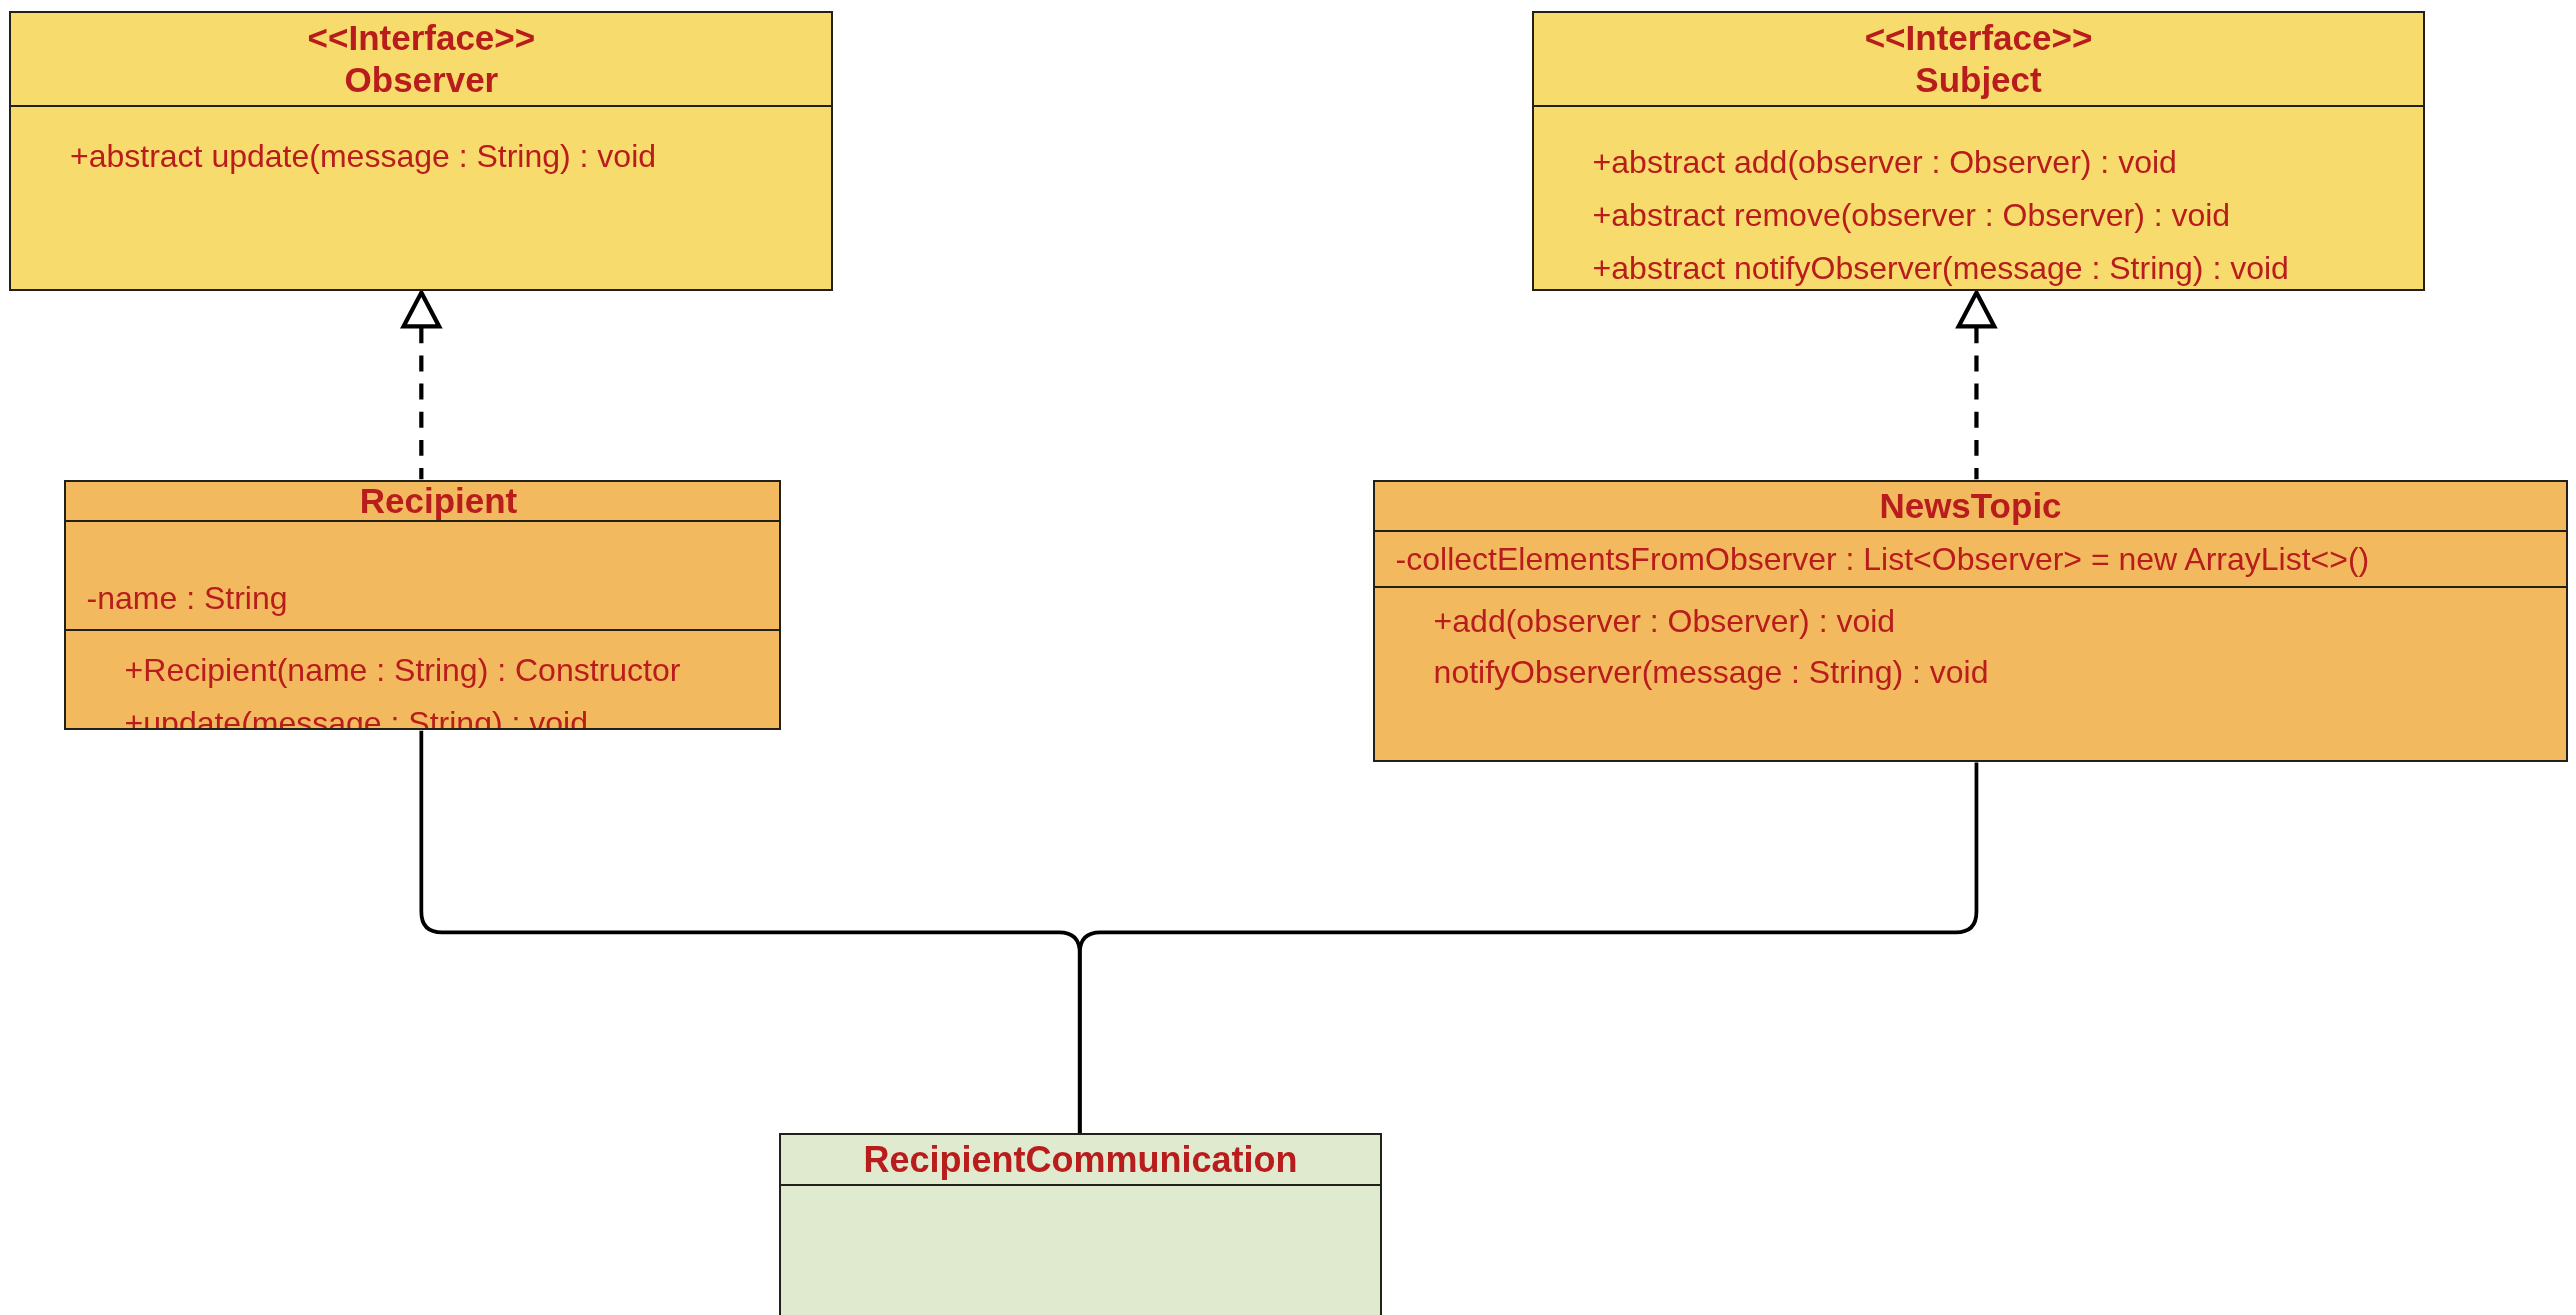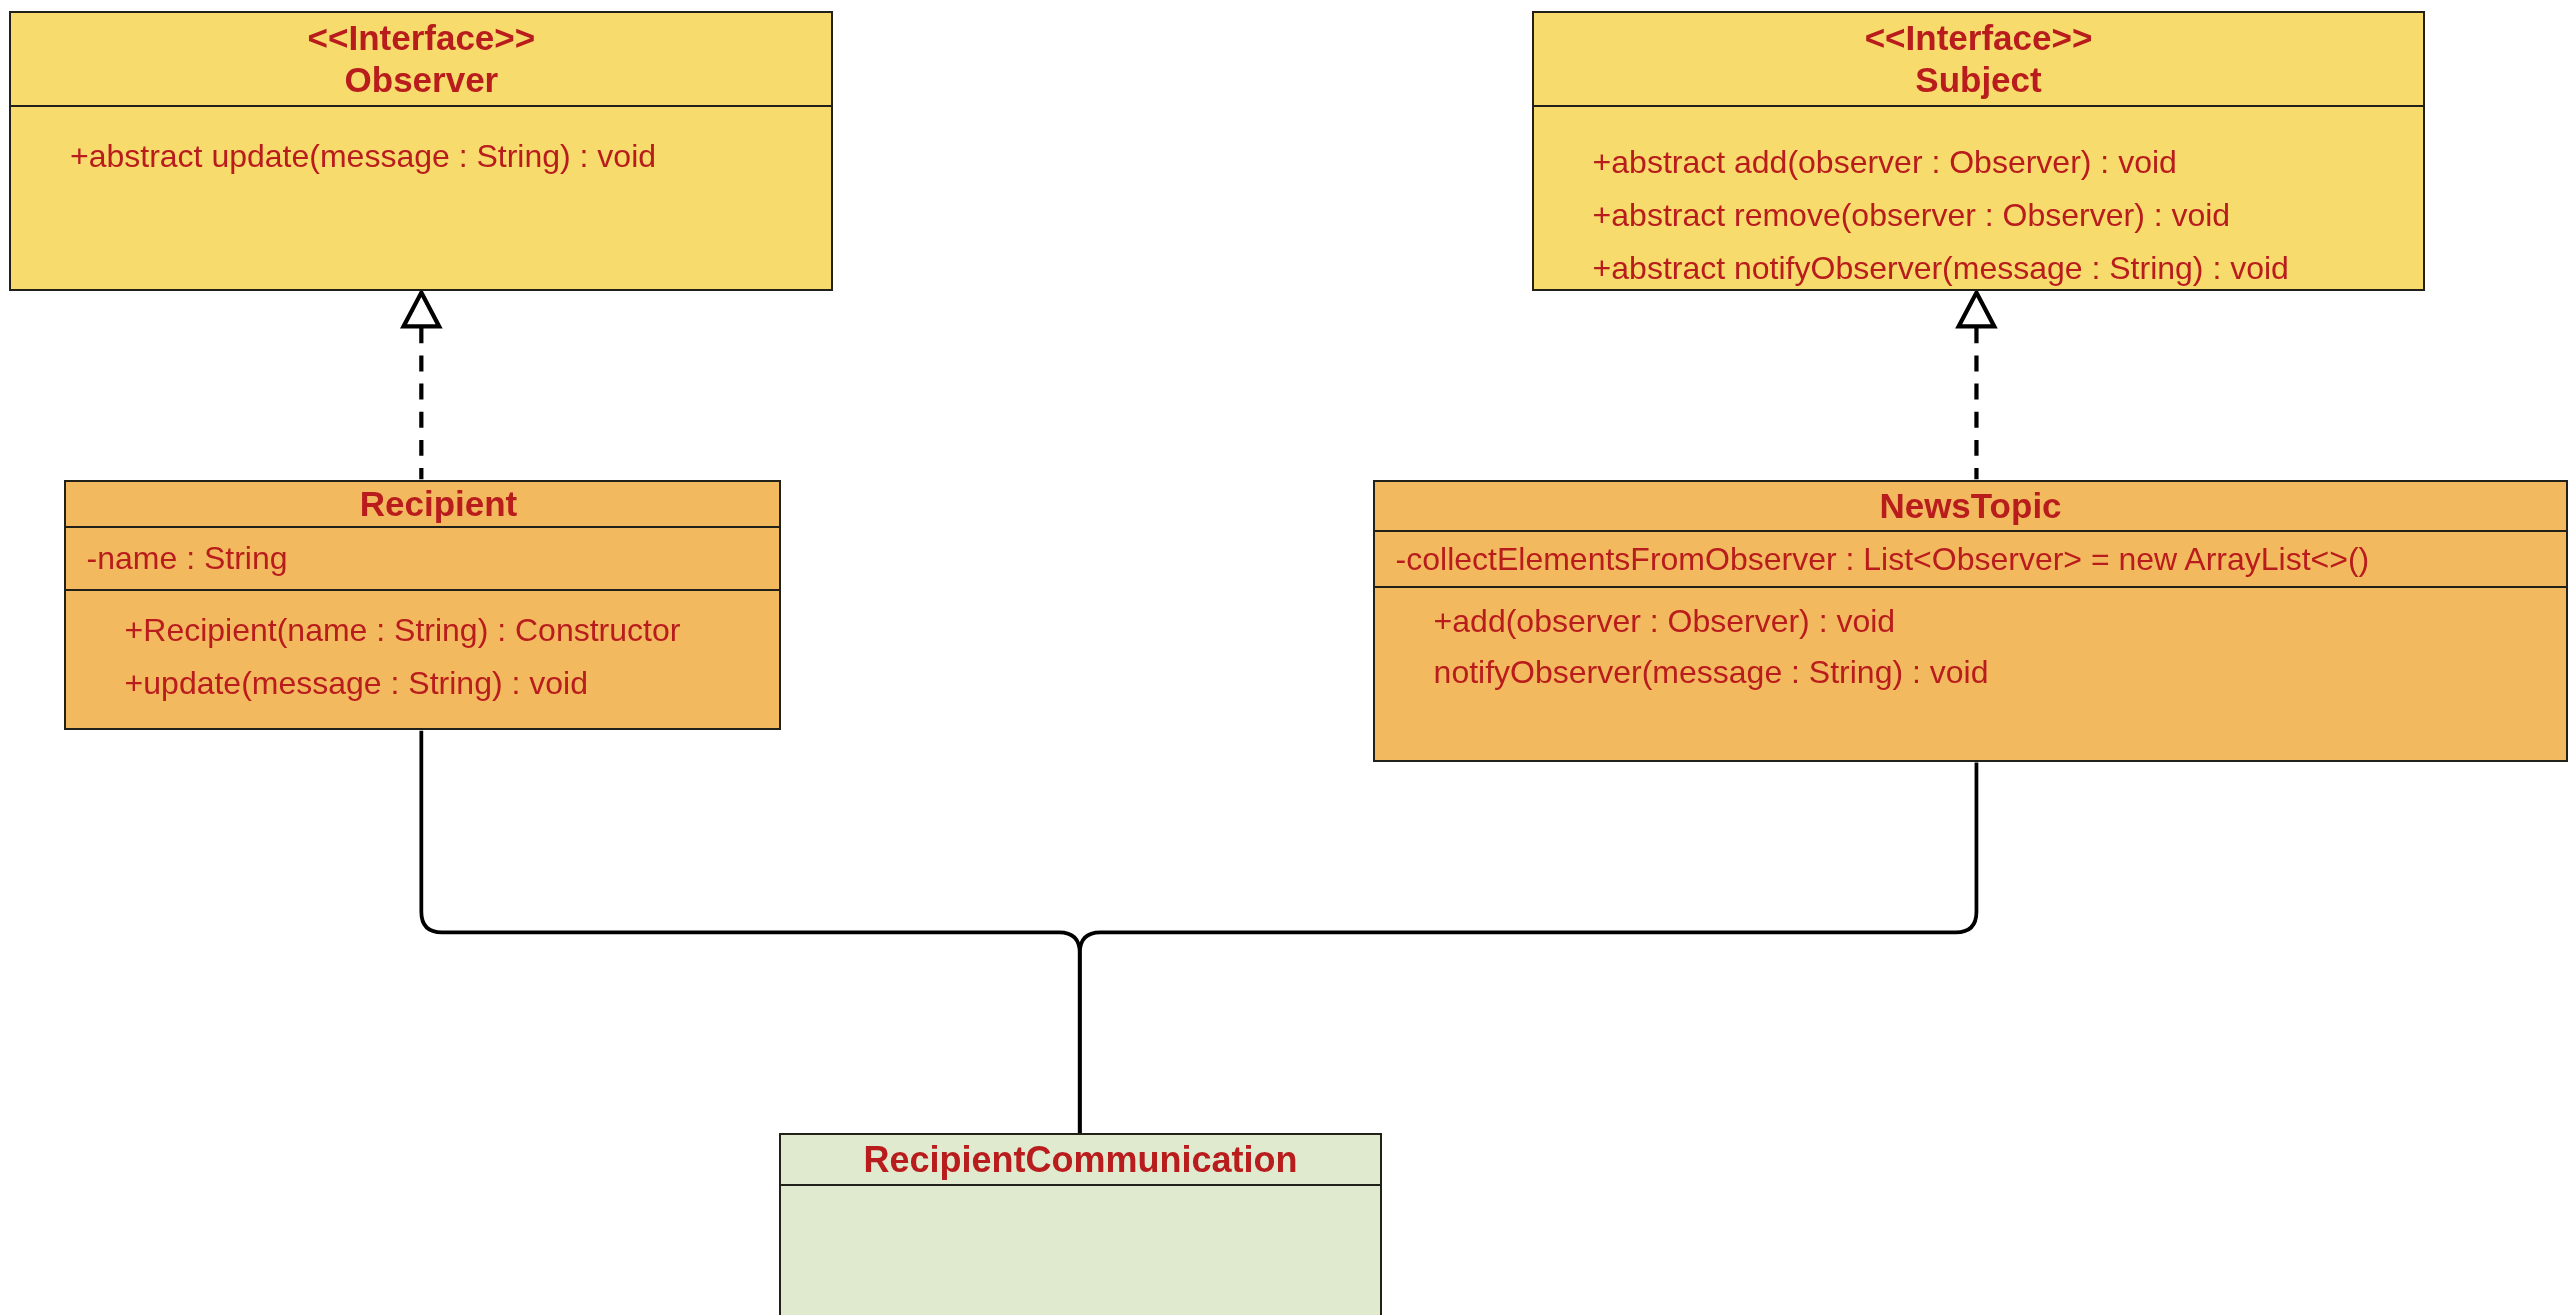--- a/index.html
+++ b/index.html
@@ -104,24 +104,24 @@
       <div class="title-line">Subject</div>
     </div>
     <div class="compartment-methods" style="padding-top:29px;">
       <div class="member">+abstract add(observer : Observer) : void</div>
       <div class="member">+abstract remove(observer : Observer) : void</div>
       <div class="member">+abstract notifyObserver(message : String) : void</div>
     </div>
   </div>
 
   <div class="uml-box fill-concrete box-recipient" style="left:64px; top:480px; width:717px; height:250px;">
-    <div class="compartment-title" style="height:46px;padding-left:32px;">
+    <div class="compartment-title" style="height:40px;padding-left:32px;">
       <div class="title-line">Recipient</div>
     </div>
-    <div class="compartment-attrs" style="height:63px;">
+    <div class="compartment-attrs" style="height:63px;margin-top:46px;">
       <div class="member-attr">-name : String</div>
     </div>
     <div class="compartment-methods" style="padding-top:13px;">
       <div class="member">+Recipient(name : String) : Constructor</div>
       <div class="member">+update(message : String) : void</div>
     </div>
   </div>
 
   <div class="uml-box fill-concrete box-newstopic" style="left:1373px; top:480px; width:1195px; height:282px;">
     <div class="compartment-title" style="height:50px;">

